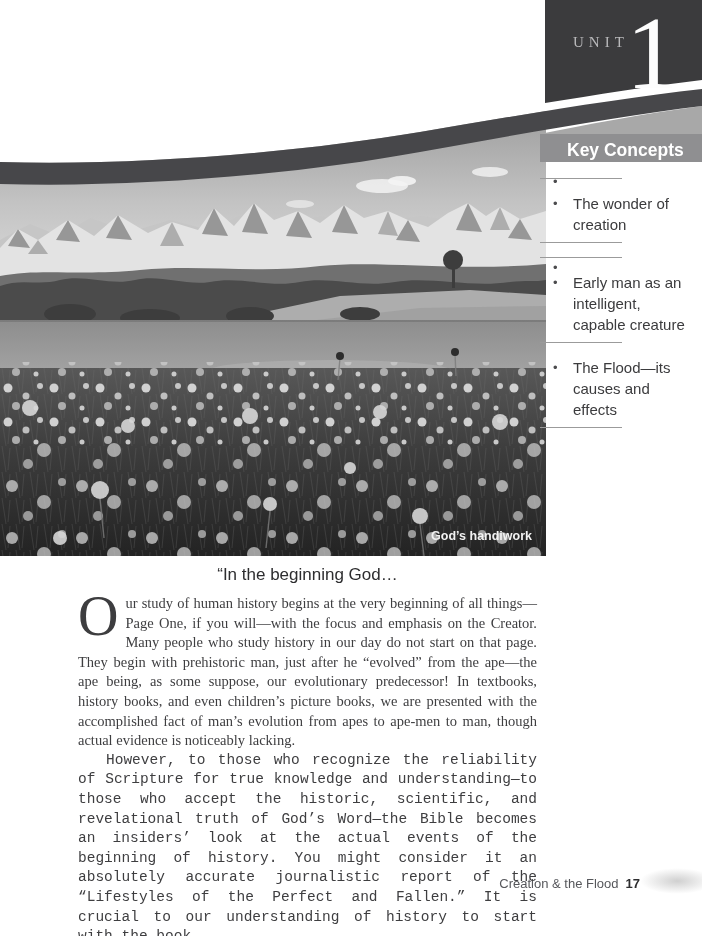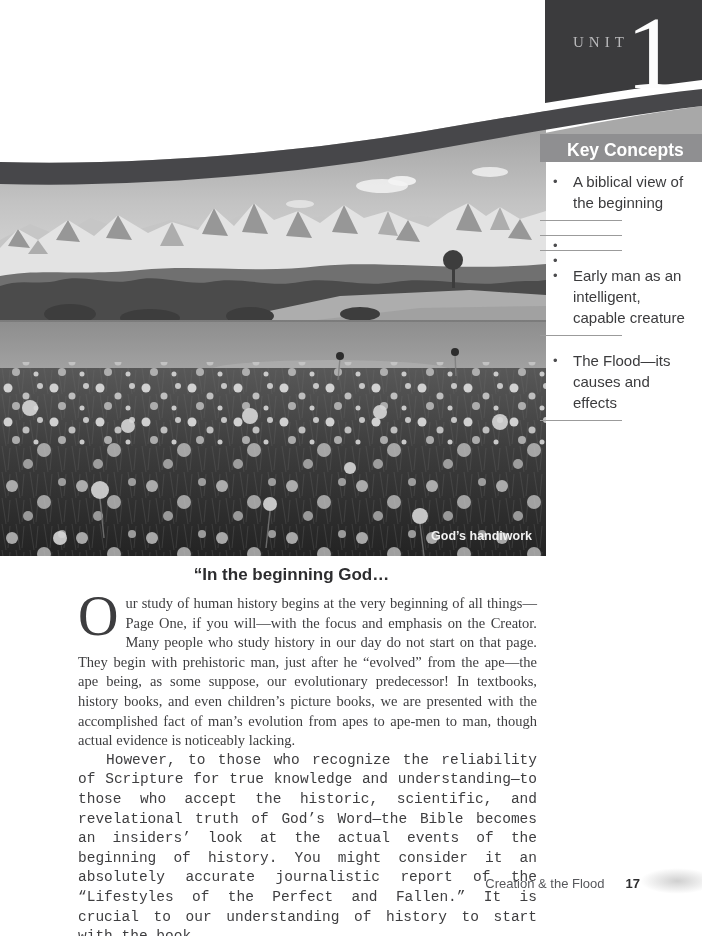--- a/index.html
+++ b/index.html
@@ -29,39 +29,39 @@
   
   .header-svg{position:absolute;left:0;top:0;z-index:3;}
   
   .kc-list{position:absolute;left:540px;top:171px;width:162px;z-index:4;}
   .kc-item{position:relative;padding:0 6px 0 33px;margin-bottom:7px;
     font-size:15px;line-height:21px;color:#3b3b3d;}
   .kc-bullet{position:absolute;left:13px;top:0;font-size:13px;color:#4c4c4e;}
   .kc-sep{width:82px;height:1px;background:#9b9b9b;margin:0 0 14px 0;}
   
   .article-heading{
-    position:absolute;left:62px;top:565px;width:459px;text-align:center;
-    font-weight:bold;font-size:17px;color:#2d2d2f;z-index:2;
+    position:absolute;left:78px;top:565px;width:459px;text-align:center;
+    font-weight:normal;font-size:17px;color:#2d2d2f;z-index:2;
   }
   .article{
     position:absolute;left:78px;top:594px;width:459px;
     font-family:"Liberation Serif",serif;font-size:14.5px;line-height:19.6px;
     color:#3e3e40;text-align:justify;z-index:2;
   }
   .article p{margin:0;}
   .article p.indent{text-indent:28px;font-family:Liberation Mono, monospace;}
   .dropcap{
     float:left;font-family:"Liberation Serif",serif;font-weight:normal;
     font-size:56px;line-height:41px;padding:2px 7px 0 0;color:#3d3d3f;
   }
   
   .footer{
     position:absolute;top:876px;right:62px;font-size:13px;color:#56575b;z-index:2;
   }
-  .footer .pagenum{font-weight:bold;color:#2e2e30;margin-left:21px;}
+  .footer .pagenum{font-weight:bold;color:#2e2e30;margin-left:7px;}
 </style>
 </head>
 <body>
 
 <div class="page">
 
   <div class="scan-corner"></div>
   <div class="scan-left"></div>
   <div class="scan-blotch"></div>
 
@@ -196,25 +196,25 @@
     <text x="652" y="88" text-anchor="middle" font-family="Liberation Serif, serif" font-size="104" fill="#fdfdfd">1</text>
     <text x="567" y="156" font-family="Liberation Sans, sans-serif" font-size="17.5" font-weight="bold" fill="#ffffff">Key Concepts</text>
   </svg>
 
   <div class="title-1">Creation</div>
   <div class="title-2">&amp; the Flood</div>
 
   <div class="kc-list">
     <div class="kc-item">
       <span class="kc-bullet">•</span>
-      <span>A biblical view of the beginning</span>
-    </div>
-    <div class="kc-sep"></div>
-    <div class="kc-item">
-      <span class="kc-bullet">•</span>
+    </div>
+    <div class="kc-sep"></div>
+    <div class="kc-item">
+      <span class="kc-bullet">•</span>
+      <span>The wonder of creation</span>
     </div>
     <div class="kc-sep"></div>
     <div class="kc-item">
       <span class="kc-bullet">•</span>
     </div>
     <div class="kc-sep"></div>
     <div class="kc-item">
       <span class="kc-bullet">•</span>
       <span>Early man as an intelligent, capable creature</span>
     </div>

